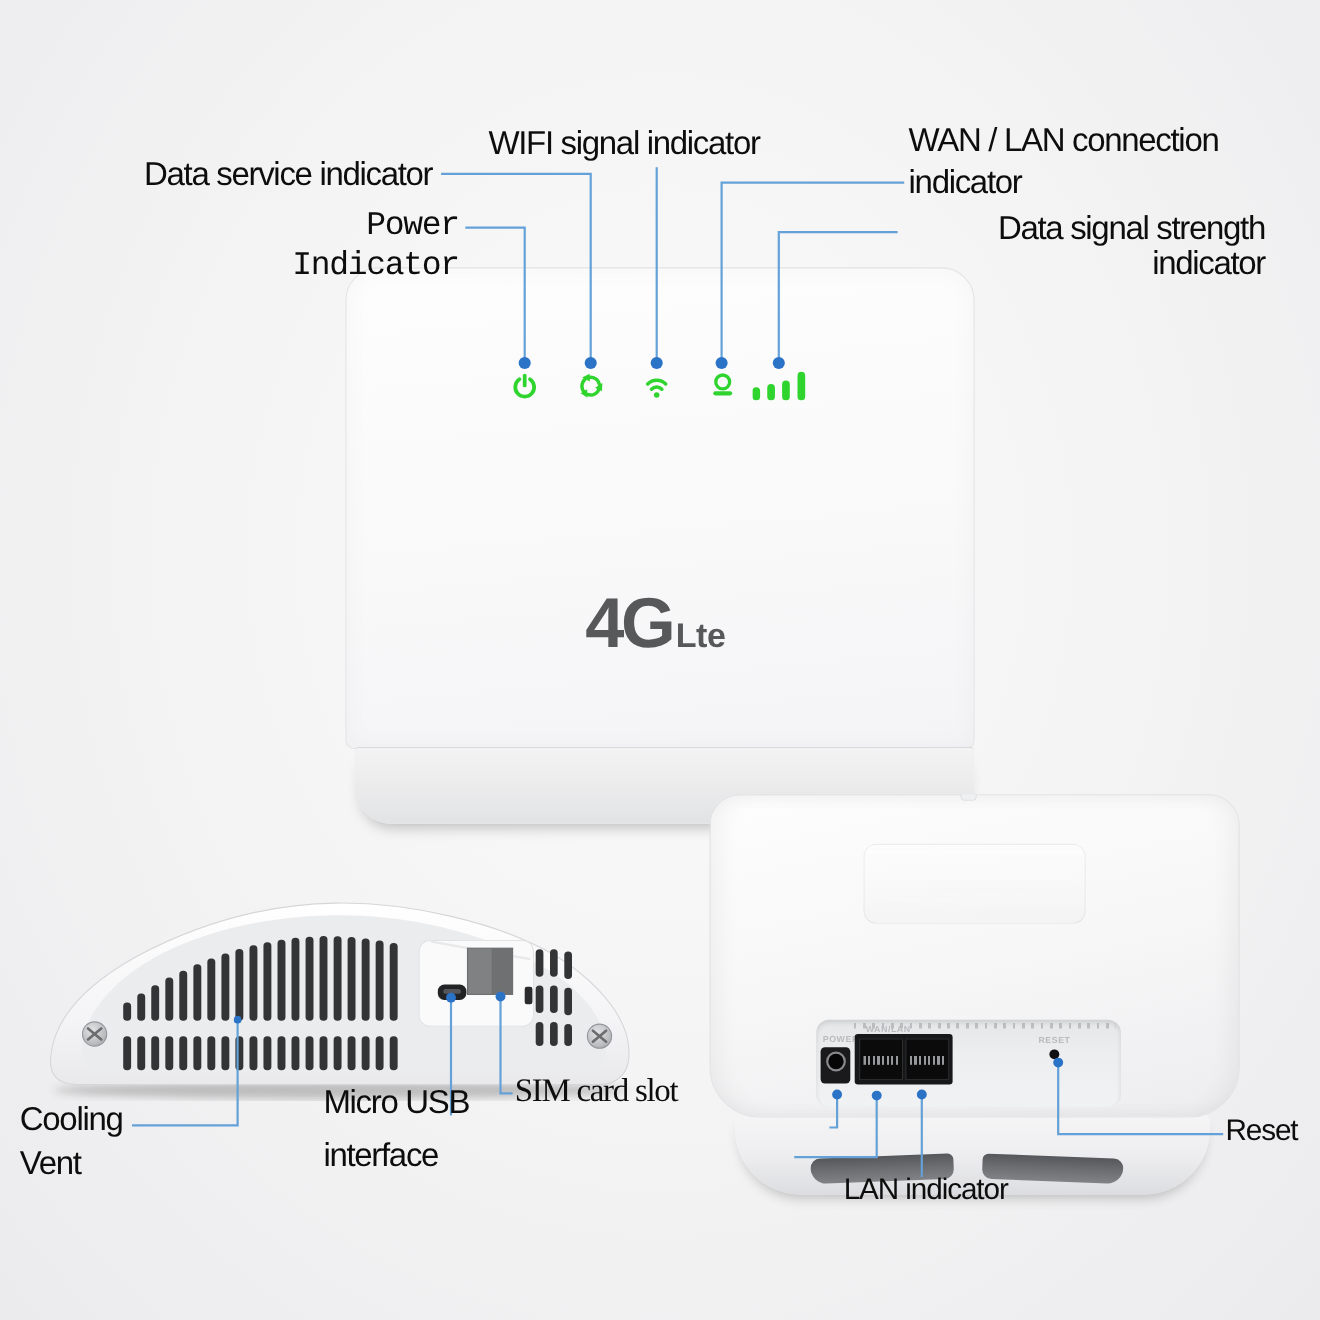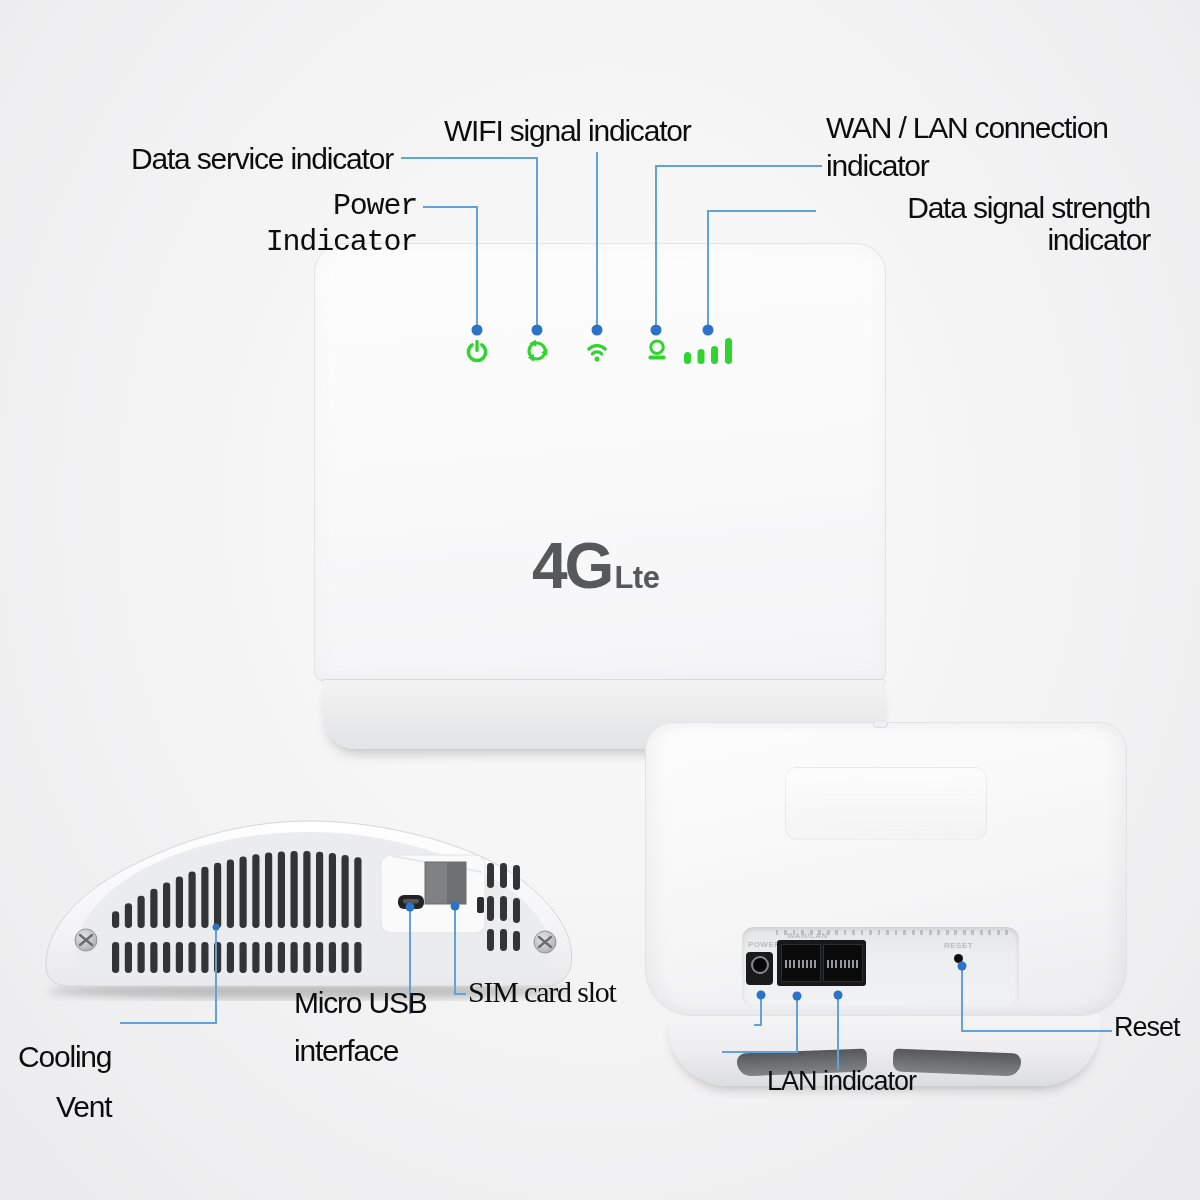--- a/index.html
+++ b/index.html
@@ -311,21 +311,21 @@
   </svg>
 
   <div class="lbl" style="left:100px;top:141px;width:293px;text-align:right;">Data service indicator</div>
   <div class="lbl" style="left:177px;top:188px;width:240px;text-align:right;font-family:Liberation Mono, monospace;">Power Indicator</div>
   <div class="lbl" style="left:444px;top:113px;">WIFI signal indicator</div>
   <div class="lbl" style="left:826px;top:109px;line-height:38px;">WAN / LAN connection
 indicator</div>
   <div class="lbl" style="left:844px;top:192px;width:306px;text-align:right;line-height:32px;">Data signal strength
 indicator</div>
 
-  <div class="lbl" style="left:18px;top:1032px;line-height:50px;text-align:right;">Cooling
+  <div class="lbl" style="left:18px;top:998px;line-height:40px;">Cooling
 Vent</div>
   <div class="lbl" style="left:294px;top:979px;line-height:48px;">Micro USB
 interface</div>
   <div class="lbl" style="left:468px;top:974px;font-family:Liberation Serif, serif;">SIM card slot</div>
 
   <div class="lbl small" style="left:767px;top:1066px;">LAN indicator</div>
   <div class="lbl small" style="left:1114px;top:1012px;">Reset</div>
 
 </div>
 

